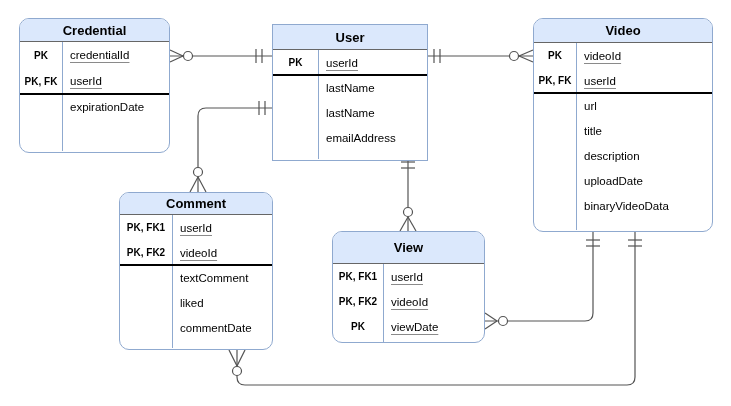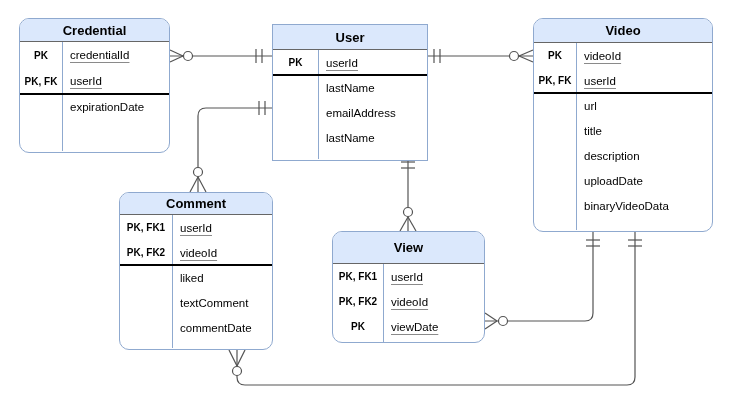--- a/index.html
+++ b/index.html
@@ -112,25 +112,25 @@
             <div class="row-key" style="width: 45px;">PK</div>
             <div class="row-name underline">userId</div>
           </div>
           <div class="section-divider"></div>
           <div class="row" style="height: 25px;">
             <div class="row-key" style="width: 45px;"></div>
             <div class="row-name">lastName</div>
           </div>
           <div class="row" style="height: 25px;">
             <div class="row-key" style="width: 45px;"></div>
+            <div class="row-name">lastName</div>
+          </div>
+          <div class="row" style="height: 25px;">
+            <div class="row-key" style="width: 45px;"></div>
             <div class="row-name">emailAddress</div>
-          </div>
-          <div class="row" style="height: 25px;">
-            <div class="row-key" style="width: 45px;"></div>
-            <div class="row-name">lastName</div>
           </div>
         </div>
       </div>
       <div class="entity rounded" style="left: 533px; top: 18px; width: 180px; height: 214px;">
         <div class="entity-header" style="height: 24px;">Video</div>
         <div class="entity-body" style="height: 187px;">
           <div class="col-divider" style="left: 42px;"></div>
           <div class="row" style="height: 25px;">
             <div class="row-key" style="width: 42px;">PK</div>
             <div class="row-name underline">videoId</div>
@@ -170,25 +170,25 @@
             <div class="row-key" style="width: 52px;">PK, FK1</div>
             <div class="row-name underline">userId</div>
           </div>
           <div class="row" style="height: 25px;">
             <div class="row-key" style="width: 52px;">PK, FK2</div>
             <div class="row-name underline">videoId</div>
           </div>
           <div class="section-divider"></div>
           <div class="row" style="height: 25px;">
             <div class="row-key" style="width: 52px;"></div>
+            <div class="row-name">textComment</div>
+          </div>
+          <div class="row" style="height: 25px;">
+            <div class="row-key" style="width: 52px;"></div>
             <div class="row-name">liked</div>
-          </div>
-          <div class="row" style="height: 25px;">
-            <div class="row-key" style="width: 52px;"></div>
-            <div class="row-name">textComment</div>
           </div>
           <div class="row" style="height: 25px;">
             <div class="row-key" style="width: 52px;"></div>
             <div class="row-name">commentDate</div>
           </div>
         </div>
       </div>
       <div class="entity rounded" style="left: 332px; top: 231px; width: 153px; height: 112px;">
         <div class="entity-header" style="height: 32px;">View</div>
         <div class="entity-body" style="height: 83px;">

